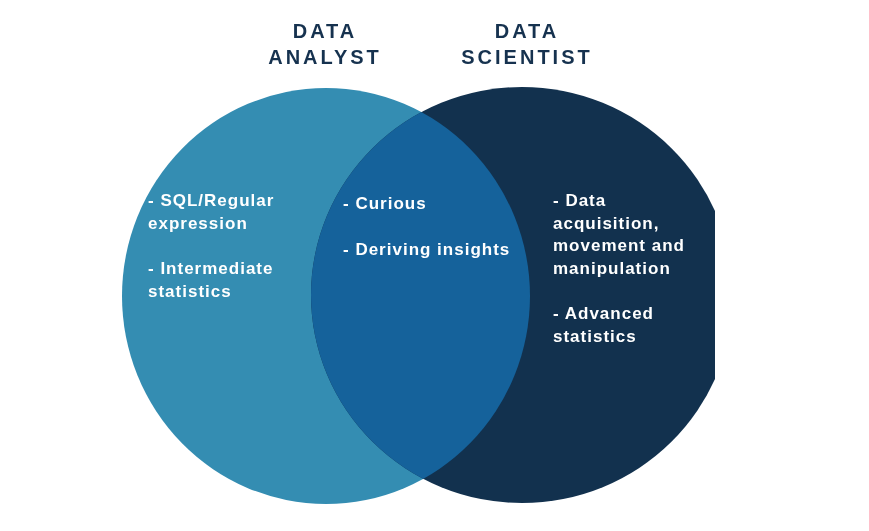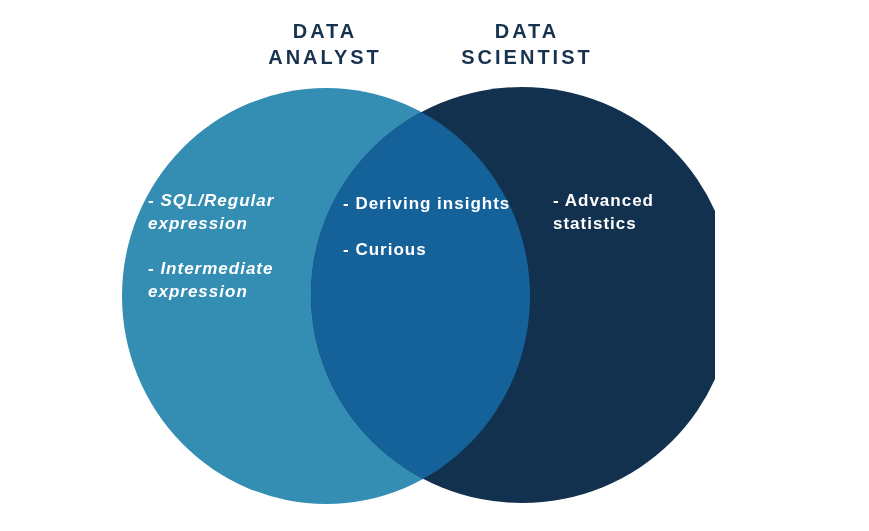--- a/index.html
+++ b/index.html
@@ -33,21 +33,21 @@
     letter-spacing: 3px;
     line-height: 26px;
     white-space: pre-line;
   }
   .circle-title.analyst { left: 230px; }
   .circle-title.scientist { left: 432px; }
   .skill-list {
     position: absolute;
     color: #ffffff;
   }
-  .skill-list.left   { left: 148px; top: 190px; width: 185px; font-style: italic; }
+  .skill-list.left   { left: 148px; top: 190px; width: 185px; }
   .skill-list.middle { left: 343px; top: 193px; width: 210px; }
   .skill-list.right  { left: 553px; top: 190px; width: 180px; }
   .skill-item {
     font-size: 17px;
     font-weight: bold;
     line-height: 22.5px;
     letter-spacing: 1px;
     white-space: pre-line;
     margin: 0 0 23px 0;
   }
@@ -73,26 +73,30 @@
   <div class="circle-title analyst">DATA
 ANALYST</div>
 
   <div class="circle-title scientist">DATA
 SCIENTIST</div>
 
   <div class="skill-list left">
     <p class="skill-item">- SQL/Regular
 expression</p>
     <p class="skill-item">- Intermediate
-expression</p>
+statistics</p>
   </div>
 
   <div class="skill-list middle">
+    <p class="skill-item">- Curious</p>
     <p class="skill-item">- Deriving insights</p>
-    <p class="skill-item">- Curious</p>
   </div>
 
   <div class="skill-list right">
+    <p class="skill-item">- Data
+acquisition,
+movement and
+manipulation</p>
     <p class="skill-item">- Advanced
 statistics</p>
   </div>
 
 </div>
 
 </body></html>

